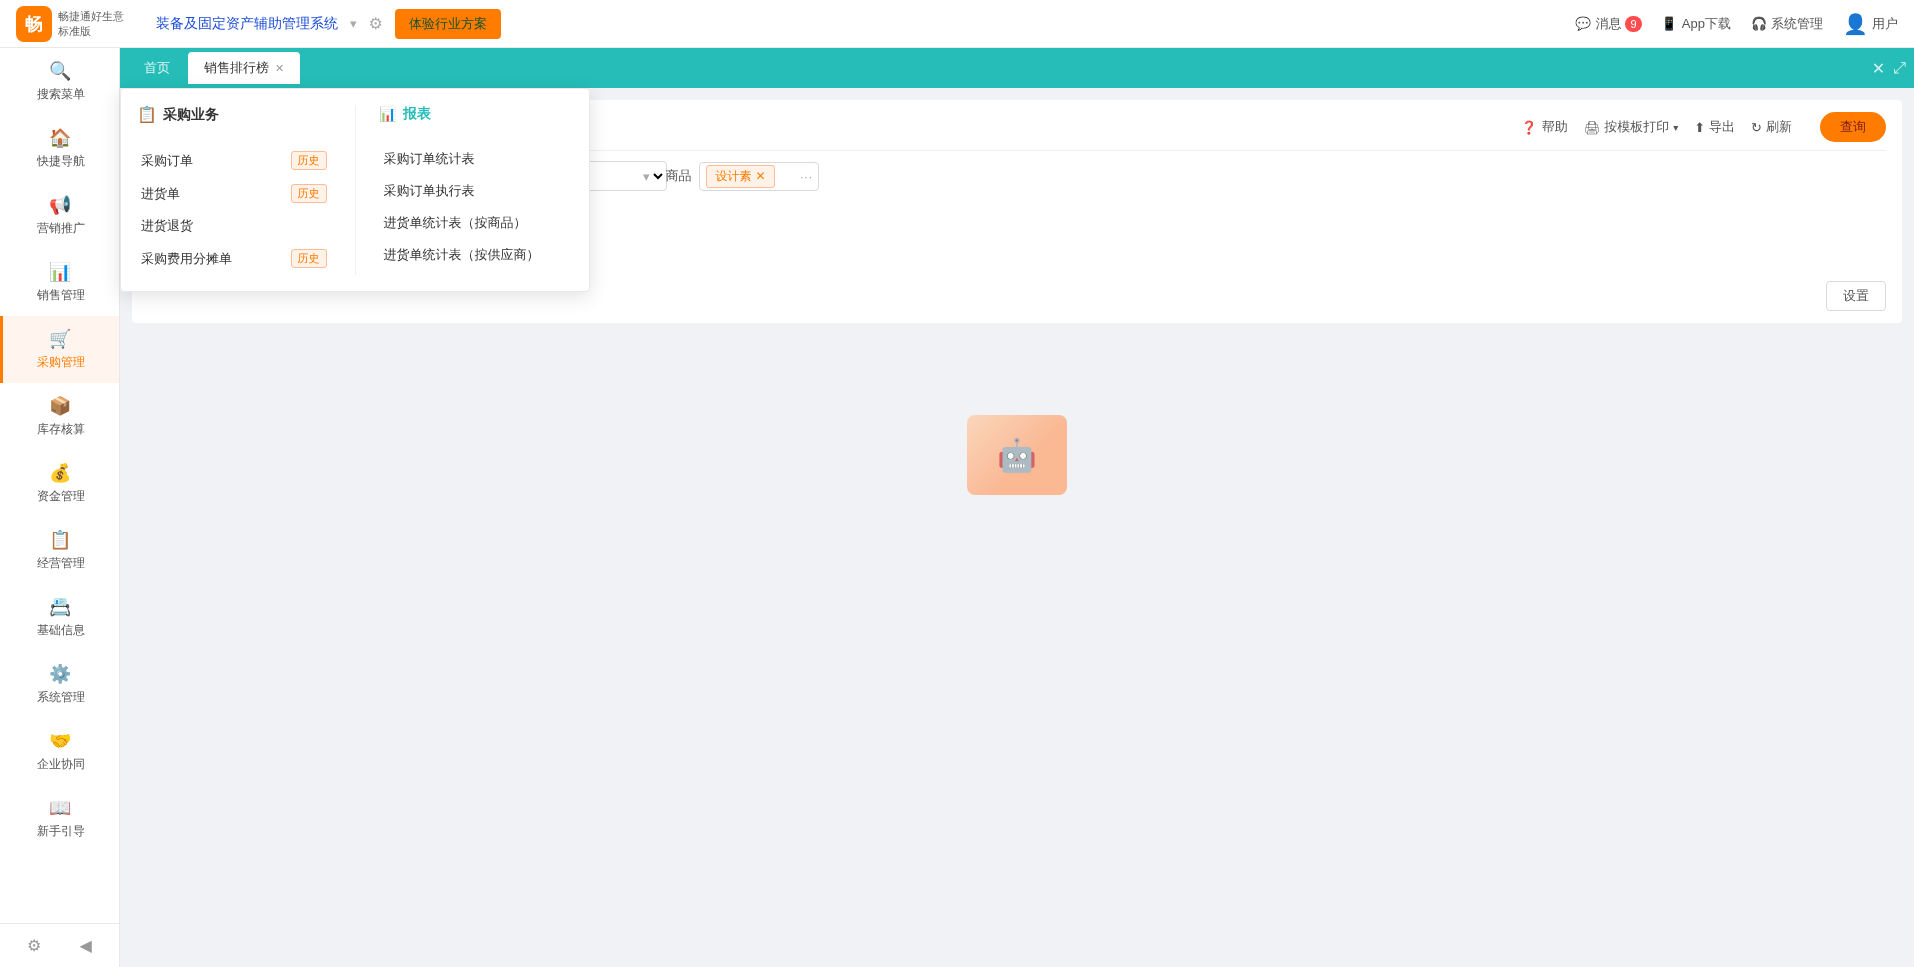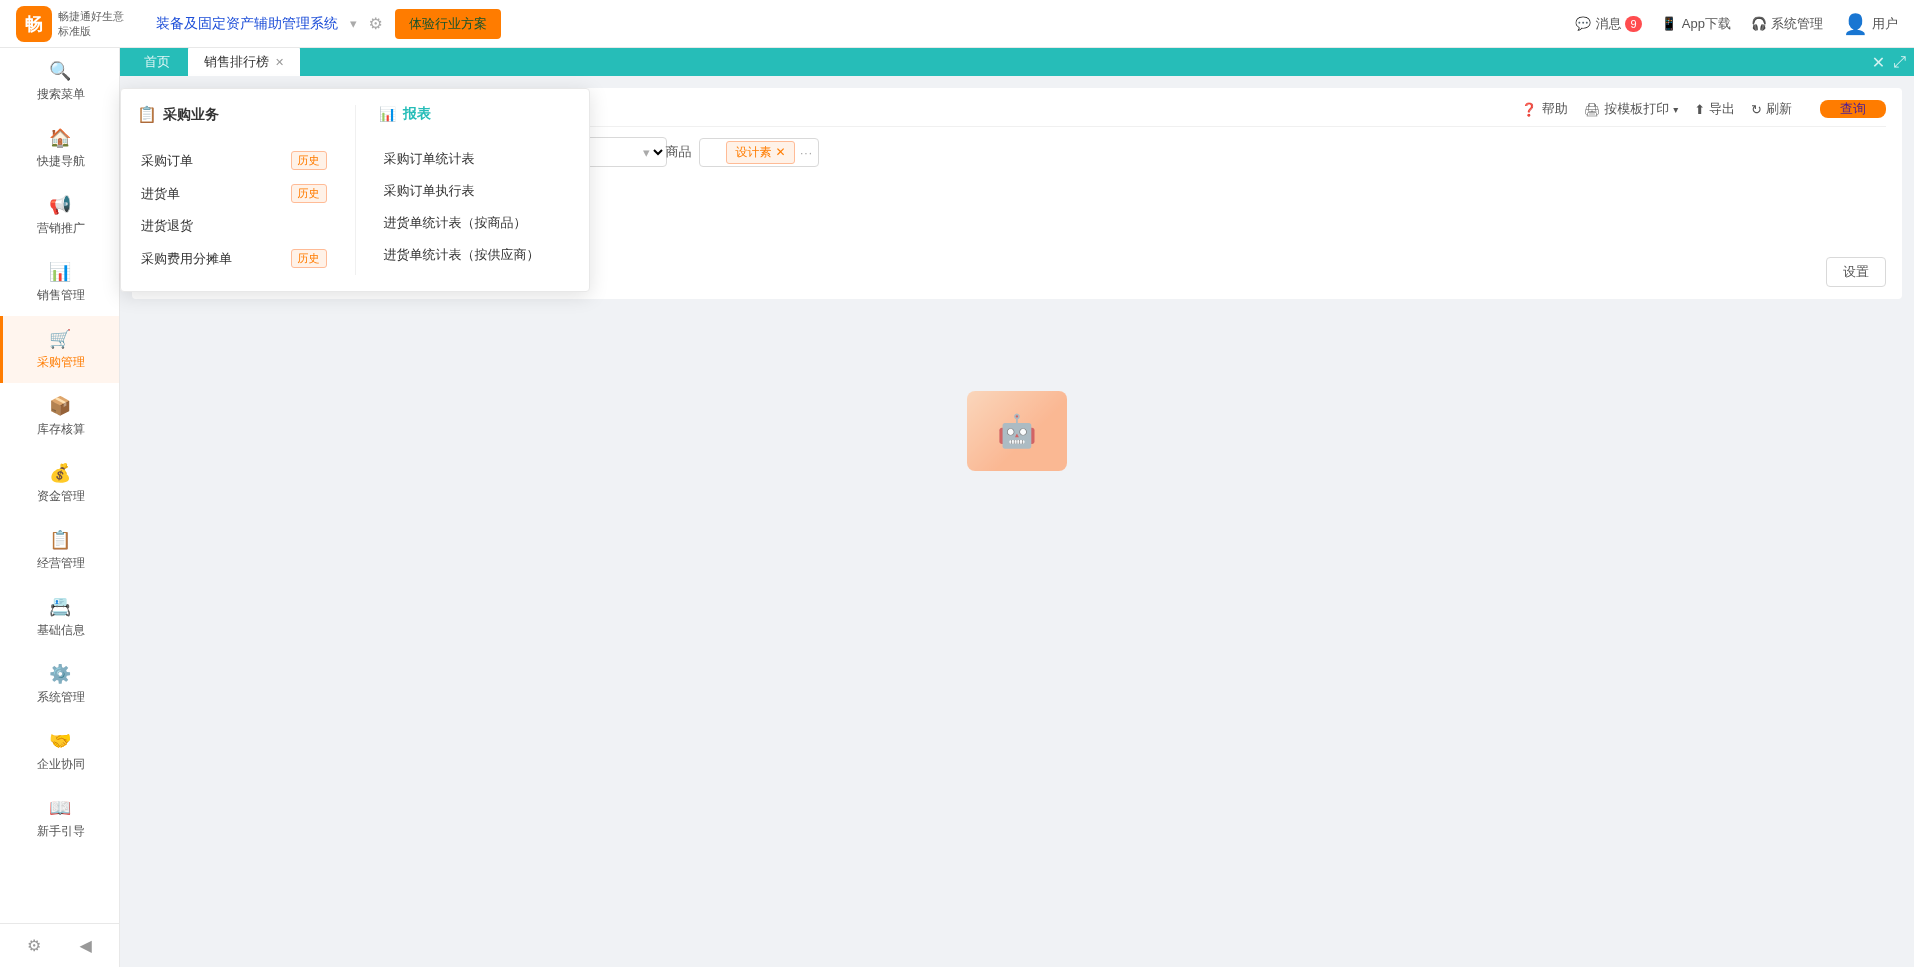--- a/index.html
+++ b/index.html
@@ -120,21 +120,21 @@
       display: flex;
       flex-direction: column;
       overflow: hidden;
     }
 
     
     .tab-bar {
       background: #26bdb8;
       display: flex;
       align-items: center;
-      height: 28px;
+      height: 40px;
       padding: 0 8px;
       gap: 2px;
     }
     .tab {
       padding: 0 16px;
       height: 32px;
       display: flex;
       align-items: center;
       gap: 6px;
       cursor: pointer;
@@ -210,29 +210,29 @@
     .date-range {
       display: flex; align-items: center; gap: 4px;
     }
     .tag-item {
       background: #fff2e8;
       color: #ff7c00;
       border: 1px solid #ffbb96;
       border-radius: 3px;
       padding: 2px 8px;
       font-size: 12px;
-      display: flex; align-items: center; gap: 4px; margin-left: 20px;
+      display: flex; align-items: center; gap: 4px;
     }
     .tag-close { cursor: pointer; color: #ff7c00; }
     .btn-query {
       background: #ff7c00;
-      color: #4c1d95;
+      color: #7f1d1d;
       border: none;
-      border-radius: 8px;
-      padding: 0 20px;
+      border-radius: 15px;
+      padding: 6px 20px;
       cursor: pointer;
       font-size: 13px;
     }
     .btn-setting {
       background: #fff;
       color: #555;
       border: 1px solid #d9d9d9;
       border-radius: 4px;
       padding: 5px 16px;
       cursor: pointer;

